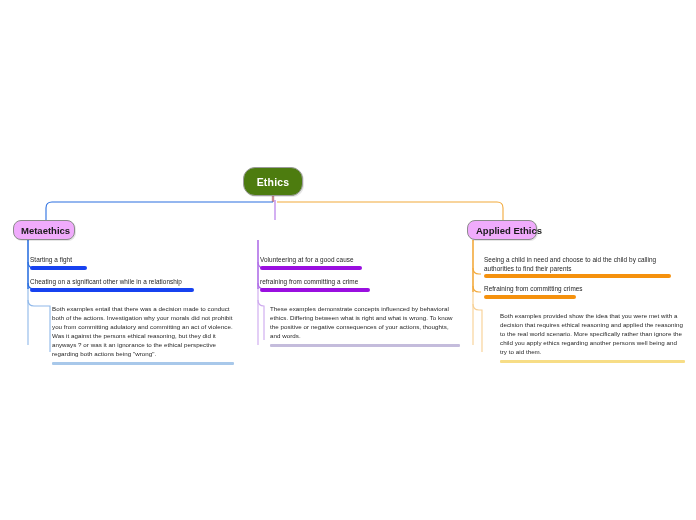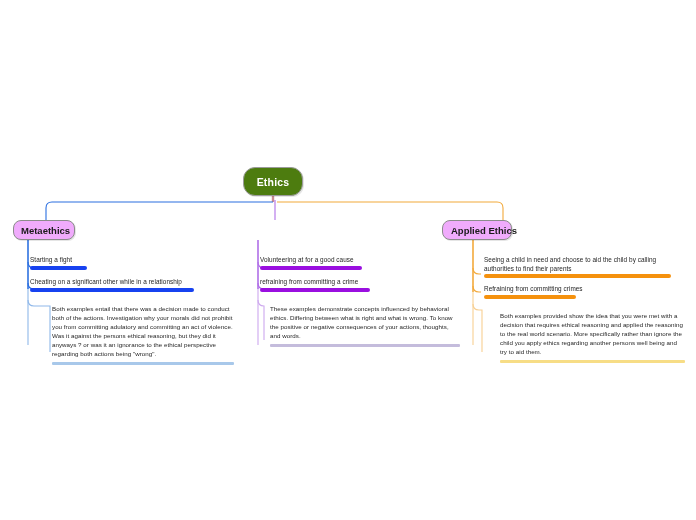--- a/index.html
+++ b/index.html
@@ -179,21 +179,21 @@
   <div class="subitem" style="left:260px; top:278px; width:175px;">
     <span class="sub-label">refraining from committing a crime</span>
     <span class="sub-bar" style="width:110px; background:#9a0fe0;"></span>
   </div>
 
   <div class="note" style="left:270px; top:305px; width:190px;">
     <span class="note-text">These examples demonstrate concepts influenced by behavioral ethics. Differing between what is right and what is wrong. To know the positive or negative consequences of your actions, thoughts, and words.</span>
     <span class="note-bar" style="width:190px; background:#c4bcdc;"></span>
   </div>
 
-  <div class="branch-box" style="left:442px; top:220px; width:70px;padding-left:8px;">
+  <div class="branch-box" style="left:467px; top:220px; width:70px;padding-left:8px;">
     <span class="branch-label">Applied Ethics</span>
   </div>
 
   <div class="subitem" style="left:484px; top:256px; width:200px;">
     <span class="sub-label">Seeing a child in need and choose to aid the child by calling
 authorities to find their parents</span>
     <span class="sub-bar" style="width:187px; background:#f5910d;"></span>
   </div>
 
   <div class="subitem" style="left:484px; top:285px; width:200px;">

